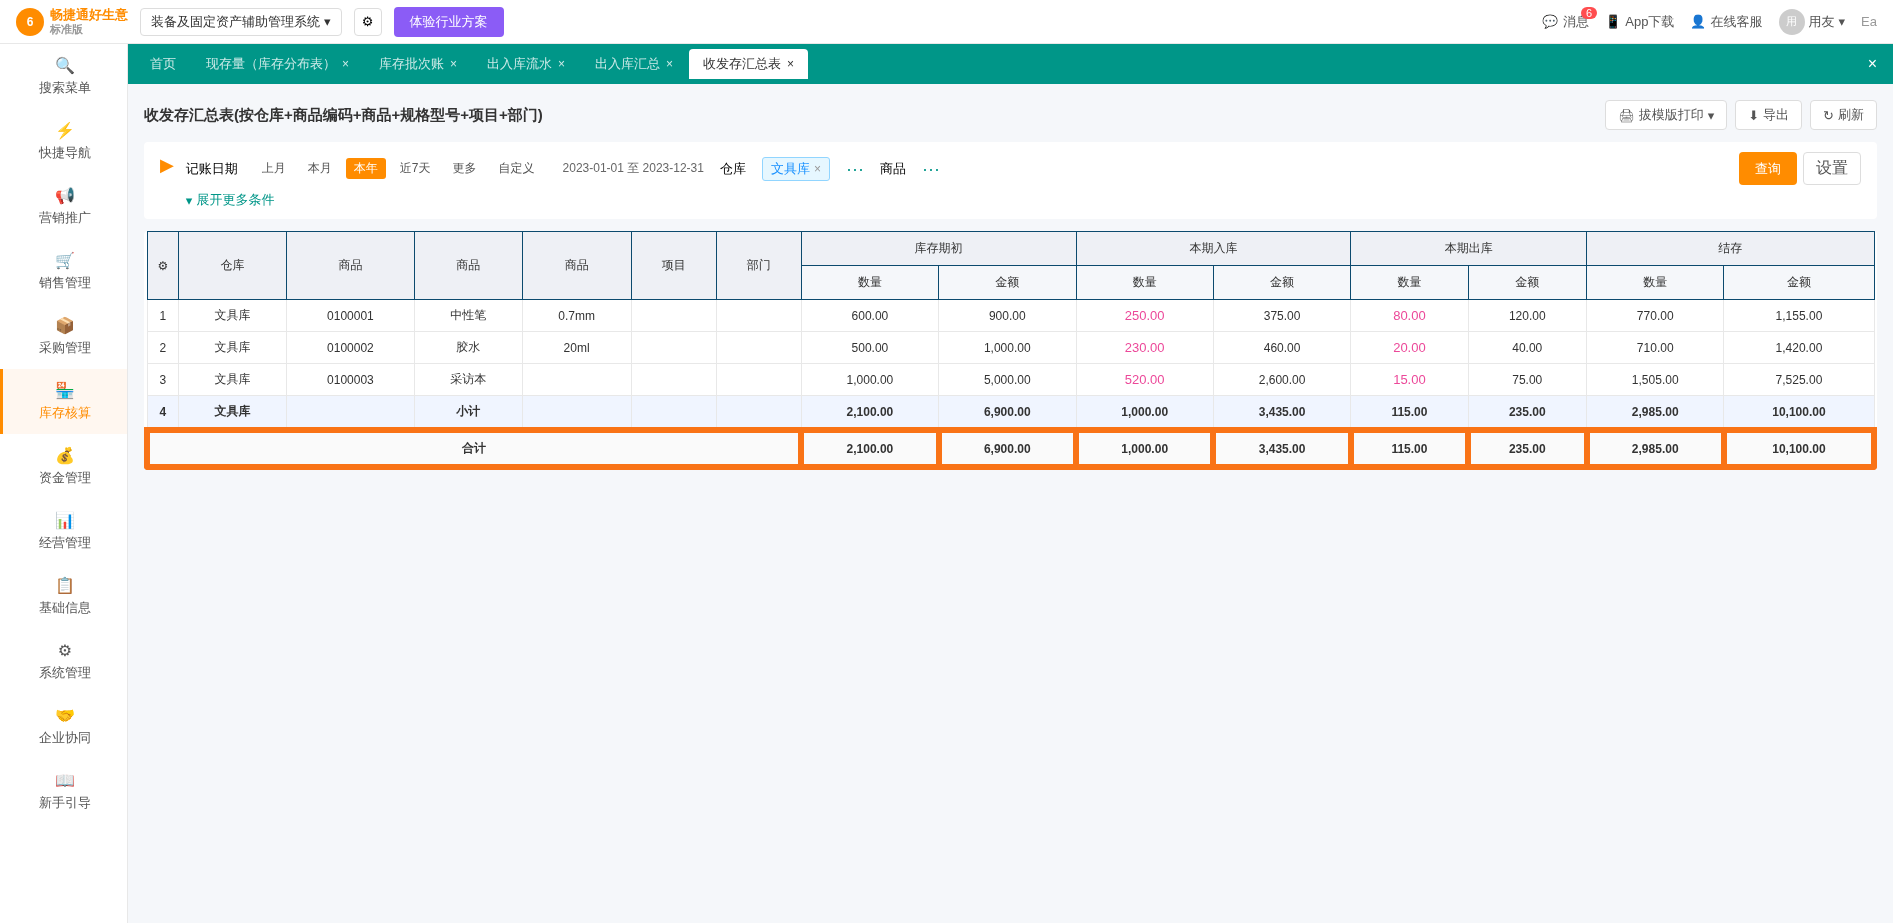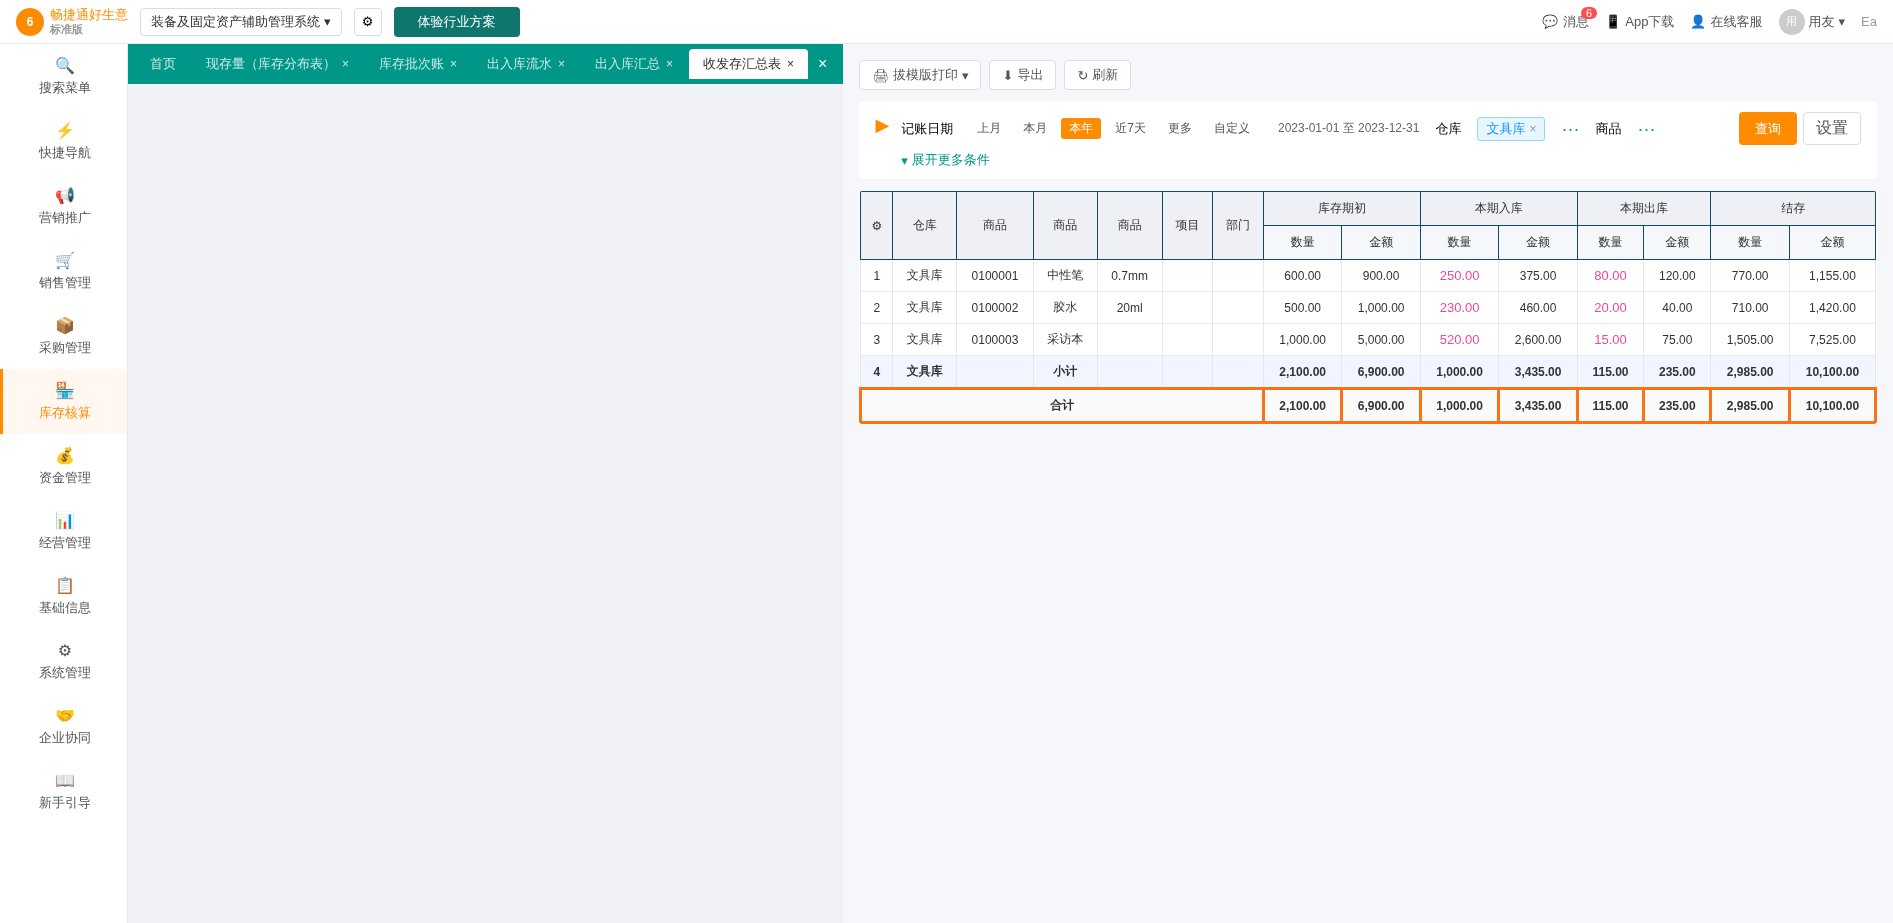--- a/index.html
+++ b/index.html
@@ -8,38 +8,38 @@
     
     .top-header {
       display: flex; align-items: center; background: #fff; height: 44px;
       padding: 0 16px; border-bottom: 1px solid #e8e8e8; justify-content: space-between;
     }
     .top-header-left { display: flex; align-items: center; gap: 12px; }
     .logo-area { display: flex; align-items: center; gap: 6px; color: #ff8c00; font-weight: bold; font-size: 14px; }
     .logo-icon { width: 28px; height: 28px; background: #ff8c00; border-radius: 50%; display: flex; align-items: center; justify-content: center; color: #fff; font-size: 12px; font-weight: bold; }
     .system-selector { display: flex; align-items: center; gap: 4px; border: 1px solid #ddd; border-radius: 4px; padding: 4px 10px; cursor: pointer; color: #333; }
     .settings-icon { width: 28px; height: 28px; border-radius: 4px; border: 1px solid #ddd; display: flex; align-items: center; justify-content: center; cursor: pointer; }
-    .trial-btn { background: #0f766e; color: #fff; border: none; border-radius: 4px; padding: 6px 24px; cursor: pointer; font-size: 13px; }
+    .trial-btn { background: #8b5cf6; color: #fff; border: none; border-radius: 4px; padding: 6px 16px; cursor: pointer; font-size: 13px; }
     .top-header-right { display: flex; align-items: center; gap: 16px; }
     .msg-btn { position: relative; display: flex; align-items: center; gap: 4px; cursor: pointer; color: #555; }
     .badge { background: #ff4d4f; color: #fff; border-radius: 10px; padding: 0 5px; font-size: 11px; position: absolute; top: -6px; right: -8px; }
     .user-area { display: flex; align-items: center; gap: 4px; cursor: pointer; color: #555; }
     .user-avatar { width: 26px; height: 26px; border-radius: 50%; background: #ccc; display: flex; align-items: center; justify-content: center; font-size: 11px; color: #fff; }
 
     
     .main-layout { display: flex; flex: 1; overflow: hidden; }
 
     
     .sidebar { width: 128px; background: #fff; border-right: 1px solid #e8e8e8; display: flex; flex-direction: column; overflow-y: auto; }
     .sidebar-item { display: flex; flex-direction: column; align-items: center; padding: 12px 8px; cursor: pointer; color: #555; gap: 4px; font-size: 12px; border-left: 3px solid transparent; }
     .sidebar-item.active { color: #ff8c00; border-left: 3px solid #ff8c00; background: #fff7f0; }
     .sidebar-icon { font-size: 16px; }
 
     
-    .content-area { flex: 1; display: flex; flex-direction: row; overflow: hidden; }
+    .content-area { flex: 1; display: flex; flex-direction: column; overflow: hidden; }
 
     
     .tab-bar { display: flex; align-items: center; background: #009688; padding: 0 8px; height: 40px; gap: 2px; }
     .tab { display: flex; align-items: center; gap: 6px; padding: 6px 14px; border-radius: 4px 4px 0 0; cursor: pointer; color: rgba(255,255,255,0.8); font-size: 13px; }
     .tab.active { background: #fff; color: #333; }
     .tab-close { font-size: 12px; color: inherit; cursor: pointer; }
     .tab-close-white { color: rgba(255,255,255,0.8); }
     .close-btn-top { margin-left: auto; color: #fff; background: none; border: none; font-size: 16px; cursor: pointer; padding: 0 8px; }
 
     
@@ -67,31 +67,31 @@
 
     
     .table-container { background: #fff; border-radius: 4px; overflow: auto; }
     table { width: 100%; border-collapse: collapse; }
     thead tr th { background: #f5f7fa; border: 1px solid #0c4a6e; padding: 8px 10px; text-align: center; font-weight: 400; color: #333; font-size: 12px; white-space: nowrap; }
     thead tr:first-child th { background: #eef0f5; }
     tbody tr td { border: 1px solid #e8e8e8; padding: 7px 10px; text-align: center; color: #333; font-size: 12px; }
     tbody tr.subtotal td { background: #f0f5ff; font-weight: bold; }
     .underline { cursor: pointer; color: #ec4899; }
     .settings-col { width: 30px; text-align: center; }
-    tfoot tr td { background: #fafafa; border: 3px solid #f97316; padding: 7px 10px; text-align: center; font-weight: bold; color: #333; font-size: 12px; }
+    tfoot tr td { background: #fafafa; border: 6px solid #f97316; padding: 7px 10px; text-align: center; font-weight: bold; color: #333; font-size: 12px; }
   </style>
 </head>
 <body>
 
 <div class="top-header">
   <div class="top-header-left">
     <div class="logo-area">
       <div class="logo-icon">6</div>
       <div style="display:flex;flex-direction:column;line-height:1.2;">
-        <span style="font-size:13px;color:#ff8c00;font-weight:normal;">畅捷通好生意</span>
+        <span style="font-size:13px;color:#ff8c00;font-weight:bold;">畅捷通好生意</span>
         <span style="font-size:11px;color:#999;">标准版</span>
       </div>
     </div>
     <div class="system-selector">
       <span>装备及固定资产辅助管理系统</span>
       <span>▾</span>
     </div>
     <div class="settings-icon">⚙</div>
     <button class="trial-btn">体验行业方案</button>
   </div>
@@ -196,20 +196,21 @@
       <div class="tab active">
         <span>收发存汇总表</span>
         <span class="tab-close">×</span>
       </div>
       <button class="close-btn-top">×</button>
     </div>
 
     <div class="page-content">
 
       <div class="page-title-bar">
+        <div class="page-title">收发存汇总表(按仓库+商品编码+商品+规格型号+项目+部门)</div>
         <div class="page-actions">
           <div class="action-btn">
             <span>🖨</span>
             <span>拔模版打印</span>
             <span>▾</span>
           </div>
           <div class="action-btn">
             <span>⬇</span>
             <span>导出</span>
           </div>

